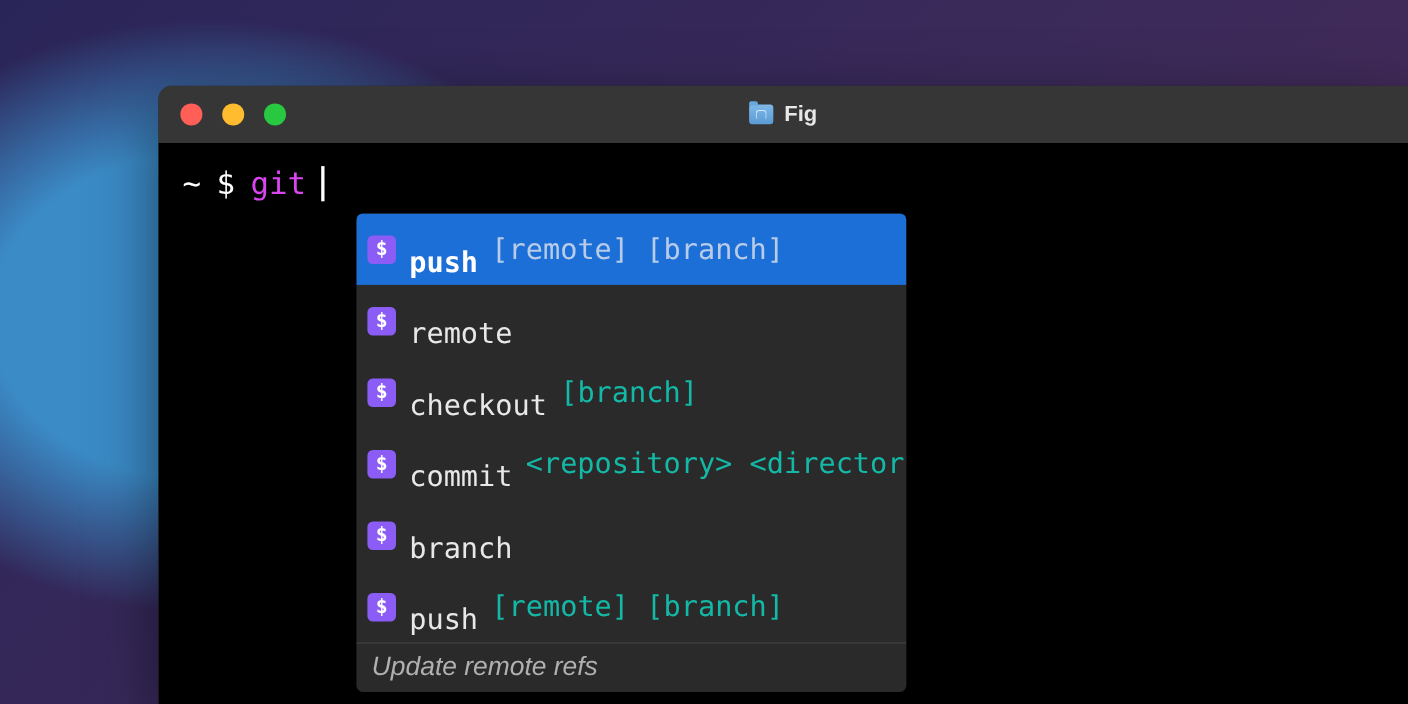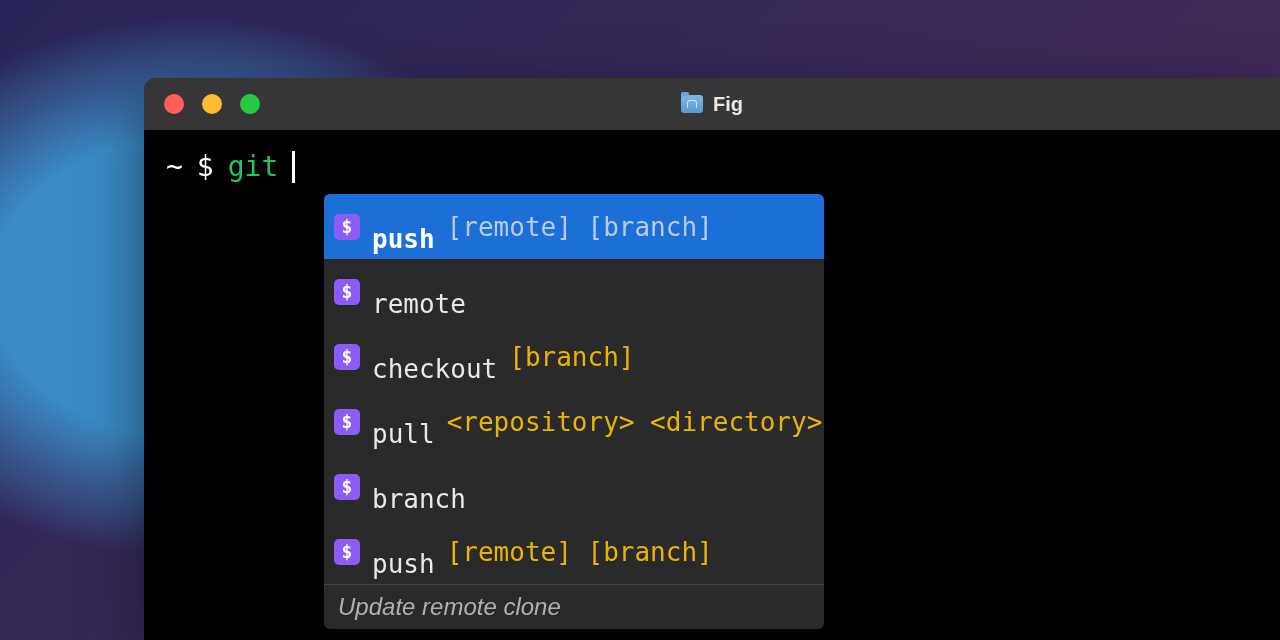--- a/index.html
+++ b/index.html
@@ -127,21 +127,21 @@
     .prompt-tilde {
       color: #ffffff;
     }
     
     .prompt-dollar {
       color: #ffffff;
       margin: 0 14px;
     }
     
     .prompt-command {
-      color: #22c55e;
+      color: #d946ef;
     }
     
     .cursor {
       display: inline-block;
       width: 3px;
       height: 32px;
       background: #ffffff;
       margin-left: 14px;
       vertical-align: middle;
     }
@@ -191,21 +191,21 @@
       font-weight: 500;
       margin-top: 25px;
     }
     
     .autocomplete-item.selected .item-command {
       color: #ffffff;
       font-weight: 600;
     }
     
     .item-args {
-      color: #eab308;
+      color: #14b8a6;
     }
     
     .autocomplete-item.selected .item-args {
       color: #b8cce8;
     }
     
     .autocomplete-description {
       padding: 8px 14px;
       border-top: 1px solid #444444;
       color: #b0b0b0;
@@ -251,29 +251,29 @@
             <span class="item-icon">$</span>
             <span class="item-command">remote</span>
           </div>
           <div class="autocomplete-item">
             <span class="item-icon">$</span>
             <span class="item-command">checkout</span>
             <span class="item-args">[branch]</span>
           </div>
           <div class="autocomplete-item">
             <span class="item-icon">$</span>
-            <span class="item-command">pull</span>
+            <span class="item-command">commit</span>
             <span class="item-args">&lt;repository&gt; &lt;directory&gt;</span>
           </div>
           <div class="autocomplete-item">
             <span class="item-icon">$</span>
             <span class="item-command">branch</span>
           </div>
           <div class="autocomplete-item">
             <span class="item-icon">$</span>
             <span class="item-command">push</span>
             <span class="item-args">[remote] [branch]</span>
           </div>
         </div>
-      <div class="autocomplete-description">Update remote clone</div>
+      <div class="autocomplete-description">Update remote refs</div>
     </div>
   </div>
 </div>
 
 </body></html>

